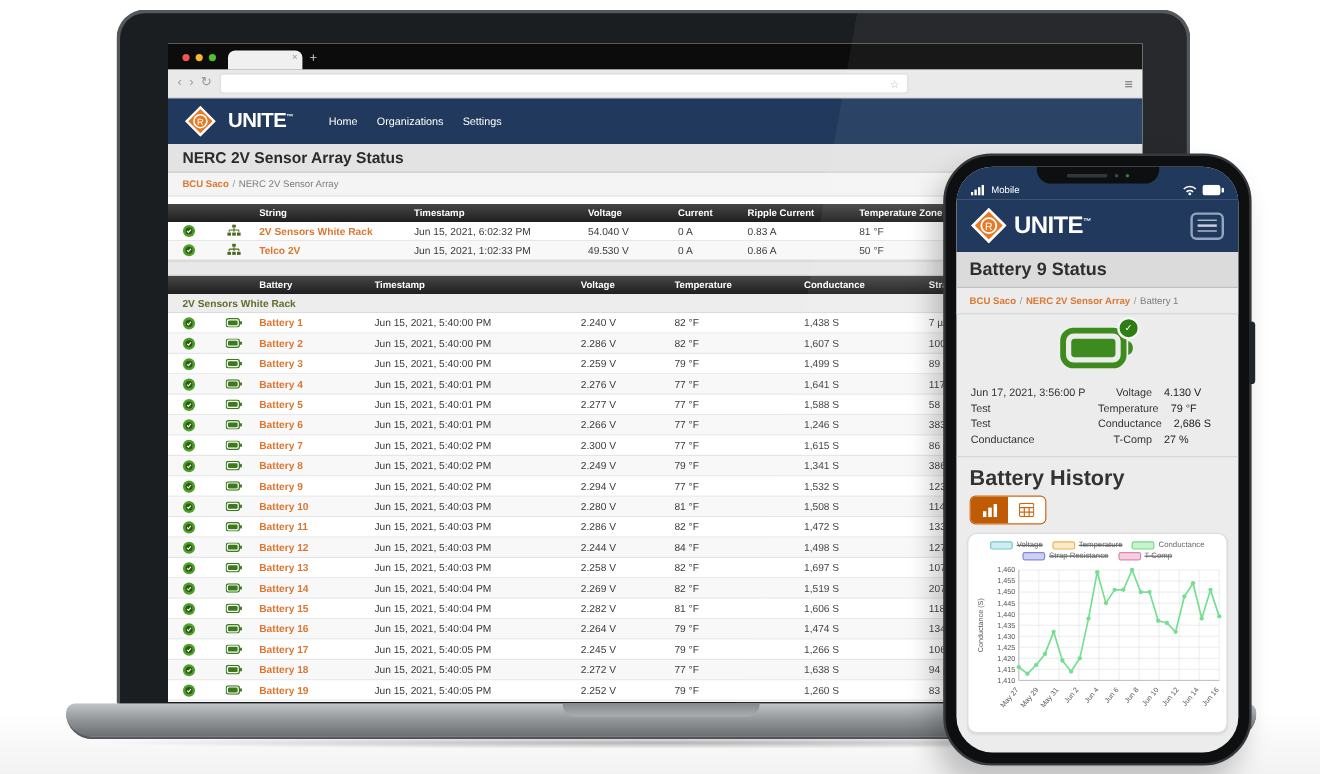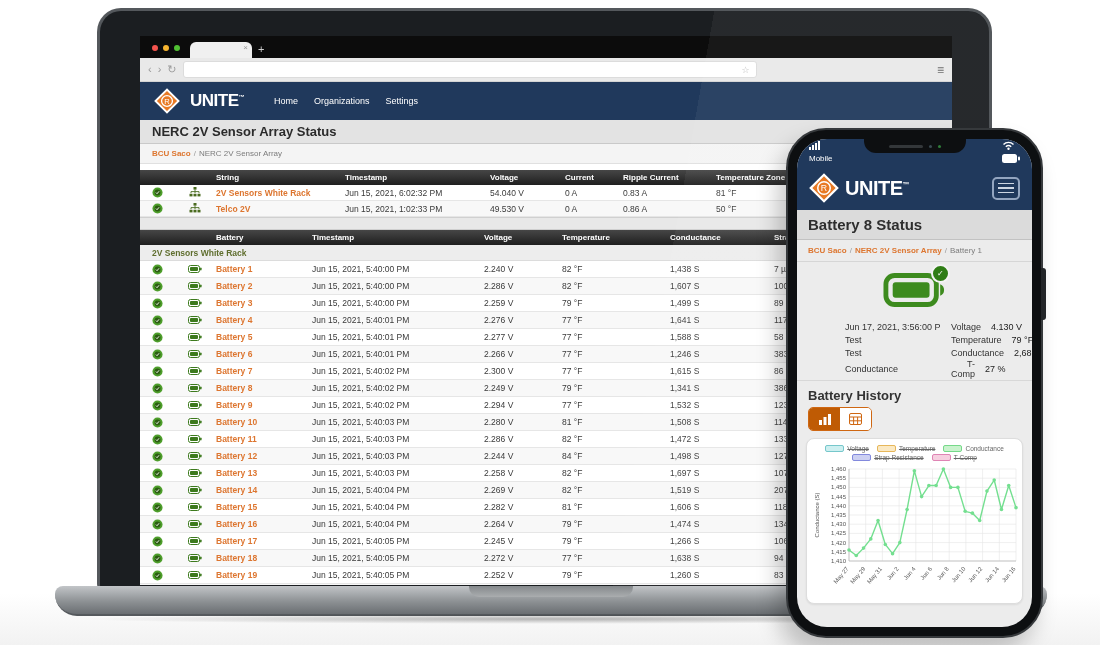--- a/index.html
+++ b/index.html
@@ -69,38 +69,38 @@
   .phone{position:absolute;left:786px;top:128px;width:257px;height:510px;background:#0d0f11;border-radius:40px;
     border:2px solid #36393c;box-sizing:border-box;z-index:10;box-shadow:-8px 14px 22px rgba(0,0,0,0.22);}
   .phone-btn{position:absolute;right:-5px;top:138px;width:5px;height:52px;background:#222528;border-radius:0 3px 3px 0;}
   .phone-screen{position:absolute;left:9px;top:9px;width:235px;height:488px;background:#ececec;border-radius:30px;overflow:hidden;}
   .notch{position:absolute;left:50%;top:0;transform:translateX(-50%);width:102px;height:14px;background:#0d0f11;border-radius:0 0 12px 12px;
     display:flex;align-items:center;justify-content:center;gap:6px;z-index:5;}
   .notch .slit{width:34px;height:3px;background:#33373a;border-radius:2px;}
   .notch .dot1{width:3px;height:3px;border-radius:50%;background:#3a4a52;}
   .notch .dot2{width:3px;height:3px;border-radius:50%;background:#2f7d3a;}
   .m-status{height:27px;background:#20395c;display:flex;align-items:flex-end;justify-content:space-between;padding:0 12px 3px;box-sizing:border-box;}
-  .m-status .left,.m-status .right{display:flex;align-items:flex-start;gap:4px;color:#fff;font-size:8px;flex-direction:column;}
+  .m-status .left,.m-status .right{display:flex;align-items:flex-end;gap:4px;color:#fff;font-size:8px;}
   .m-header{height:44px;background:#20395c;display:flex;align-items:center;padding:0 12px;box-sizing:border-box;}
   .m-header .logo{width:30px;height:30px;}
   .m-brand{color:#fff;font-weight:bold;font-size:20px;letter-spacing:-0.5px;margin-left:6px;}
   .m-brand sup{font-size:7px;}
   .hamburger{margin-left:auto;width:28px;height:23px;border:2px solid #93a5bf;border-radius:5px;display:flex;flex-direction:column;justify-content:center;gap:3px;align-items:center;box-sizing:border-box;}
   .hamburger span{display:block;width:16px;height:1.5px;background:#cdd6e2;}
   .m-title{height:30px;background:#dbdbdb;border-bottom:1px solid #c2c2c2;display:flex;align-items:center;padding:0 11px;
     font-size:15px;font-weight:bold;color:#2e2e2e;box-sizing:border-box;}
   .m-crumb{height:22px;background:#ececec;border-bottom:1px solid #d6d6d6;display:flex;align-items:center;padding:0 11px;font-size:8px;box-sizing:border-box;white-space:nowrap;}
   .m-batt-area{height:56px;position:relative;display:flex;justify-content:center;align-items:center;}
   .badge{position:absolute;left:57%;top:2px;width:15px;height:15px;border-radius:50%;background:#2f7d15;border:2px solid #f4f4f4;
     color:#fff;font-size:8px;display:flex;align-items:center;justify-content:center;}
   .m-stats{padding:2px 12px 8px;border-bottom:1px solid #d8d8d8;}
-  .stat-row{display:grid;grid-template-columns:106px 1fr 50px;font-size:9px;color:#333;height:13px;align-items:center;margin-left:36px;}
+  .stat-row{display:grid;grid-template-columns:106px 1fr 50px;font-size:9px;color:#333;height:13px;align-items:center;}
   .stat-label{text-align:right;padding-right:10px;}
   .stat-value{text-align:left;color:#222;}
-  .m-hist-title{padding:7px 11px 4px;font-size:13px;font-weight:bold;color:#333;}
+  .m-hist-title{padding:7px 11px 4px;font-size:18px;font-weight:bold;color:#333;}
   .toggle-group{display:inline-flex;margin:0 11px 7px;border-radius:5px;overflow:hidden;border:1px solid #cf6712;}
   .tg-btn{width:31px;height:22px;display:flex;align-items:center;justify-content:center;border:none;background:#fff;}
   .tg-btn.active{background:#bf5b04;}
   .chart-card{background:#fff;border:1px solid #ddd;border-radius:8px;margin:0 9px;padding:6px 4px 2px;box-shadow:0 1px 2px rgba(0,0,0,0.08);}
   .legend{display:flex;flex-wrap:wrap;justify-content:center;column-gap:8px;row-gap:2px;margin-bottom:2px;}
   .leg-item{display:flex;align-items:center;gap:3px;font-size:6.5px;color:#666;}
   .leg-item.struck .leg-label{text-decoration:line-through;}
   .swatch{width:19px;height:7px;border-radius:2px;border:1px solid;box-sizing:border-box;}
 </style>
 </head>
@@ -699,21 +699,21 @@
           <text x="12" y="14.6" font-size="7" fill="#ffffff" text-anchor="middle" font-family="Liberation Sans,sans-serif">R</text>
         </svg>
         <span class="m-brand"><span>UNITE</span><sup>™</sup></span>
         <div class="hamburger">
             <span></span>
             <span></span>
             <span></span>
           </div>
       </div>
 
-      <div class="m-title">Battery 8 Status</div>
+      <div class="m-title">Battery 9 Status</div>
       <div class="m-crumb">
           <a class="crumb-link">BCU Saco</a>
           <span class="crumb-sep">/</span>
           <a class="crumb-link">NERC 2V Sensor Array</a>
           <span class="crumb-sep">/</span>
           <span class="crumb-plain">Battery 1</span>
         </div>
 
       <div class="m-batt-area">
         <svg width="64" height="38" viewBox="0 0 66 38">

